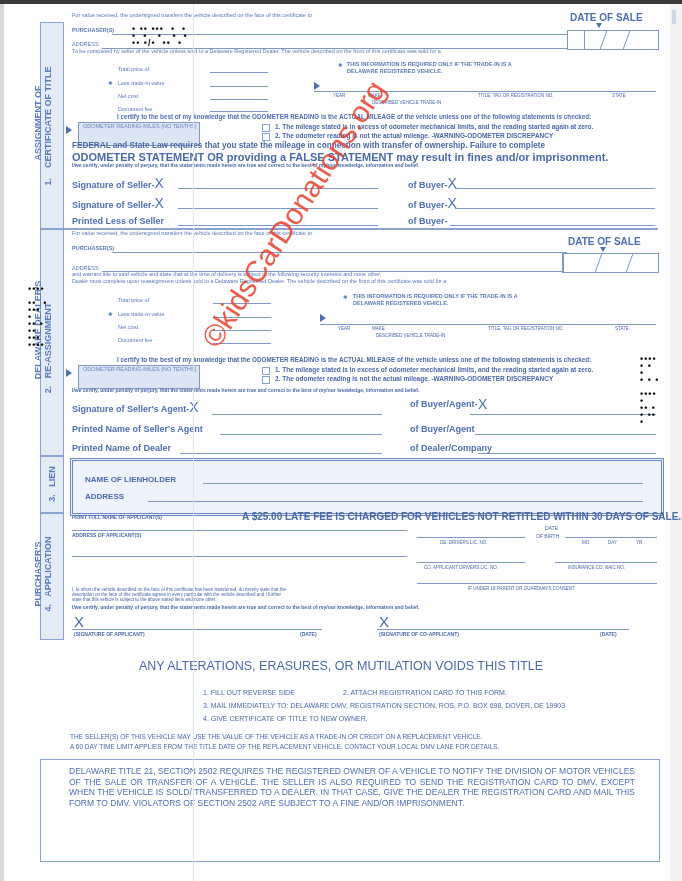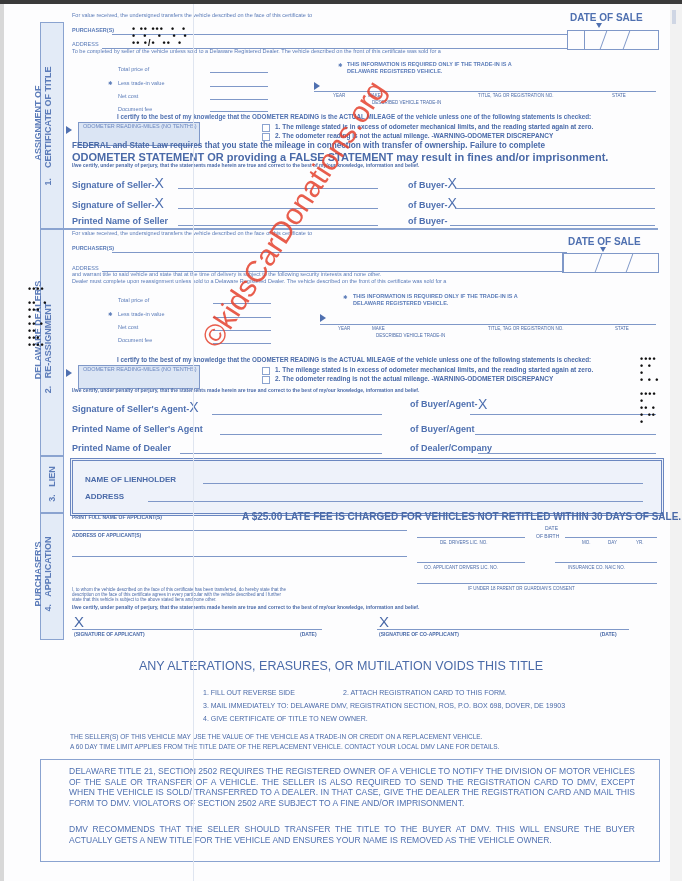--- a/index.html
+++ b/index.html
@@ -123,21 +123,21 @@
   <div class="t sig" style="left:72px;top:175px;"><span>Signature of Seller-</span><span class="x">X</span></div>
   <div class="line" style="left:178px;top:188px;width:200px;"></div>
   <div class="t sig" style="left:408px;top:175px;"><span>of Buyer-</span><span class="x">X</span></div>
   <div class="line" style="left:455px;top:188px;width:200px;"></div>
 
   <div class="t sig" style="left:72px;top:195px;"><span>Signature of Seller-</span><span class="x">X</span></div>
   <div class="line" style="left:178px;top:208px;width:200px;"></div>
   <div class="t sig" style="left:408px;top:195px;"><span>of Buyer-</span><span class="x">X</span></div>
   <div class="line" style="left:455px;top:208px;width:200px;"></div>
 
-  <div class="t sig" style="left:72px;top:216px;">Printed Name of Seller</div>
+  <div class="t sig" style="left:72px;top:216px;">Printed Less of Seller</div>
   <div class="line" style="left:178px;top:225px;width:200px;"></div>
   <div class="t sig" style="left:408px;top:216px;">of Buyer-</div>
   <div class="line" style="left:450px;top:225px;width:205px;"></div>
   <div class="sep" style="left:64px;top:228px;width:594px;"></div>
 
   <div class="t tiny" style="left:72px;top:230px;">For value received, the undersigned transfers the vehicle described on the face of this certificate to</div>
   <div class="t bold" style="left:568px;top:236px;font-size:10px;color:#4f70b0;">DATE OF SALE</div>
   <div class="t tiny bold" style="left:72px;top:245px;">PURCHASER(S)</div>
   <div class="line" style="left:112px;top:252px;width:455px;"></div>
   <div class="datebox" style="left:562px;top:253px;width:95px;">
@@ -248,19 +248,18 @@
 
   <div class="t" style="left:203px;top:689px;font-size:7px;">1. FILL OUT REVERSE SIDE</div>
   <div class="t" style="left:343px;top:689px;font-size:7px;">2. ATTACH REGISTRATION CARD TO THIS FORM.</div>
   <div class="t" style="left:203px;top:702px;font-size:7px;">3. MAIL IMMEDIATELY TO: DELAWARE DMV, REGISTRATION SECTION, ROS, P.O. BOX 698, DOVER, DE 19903</div>
   <div class="t" style="left:203px;top:715px;font-size:7px;">4. GIVE CERTIFICATE OF TITLE TO NEW OWNER.</div>
   <div class="t" style="left:70px;top:733px;font-size:6.5px;">THE SELLER(S) OF THIS VEHICLE MAY USE THE VALUE OF THE VEHICLE AS A TRADE-IN OR CREDIT ON A REPLACEMENT VEHICLE.</div>
   <div class="t" style="left:70px;top:743px;font-size:6.5px;">A 60 DAY TIME LIMIT APPLIES FROM THE TITLE DATE OF THE REPLACEMENT VEHICLE. CONTACT YOUR LOCAL DMV LANE FOR DETAILS.</div>
 
   <div class="warnbox">
     <div class="abs para" style="left:28px;top:6px;width:566px;">DELAWARE TITLE 21, SECTION 2502 REQUIRES THE REGISTERED OWNER OF A VEHICLE TO NOTIFY THE DIVISION OF MOTOR VEHICLES OF THE SALE OR TRANSFER OF A VEHICLE. THE SELLER IS ALSO REQUIRED TO SEND THE REGISTRATION CARD TO DMV, EXCEPT WHEN THE VEHICLE IS SOLD/ TRANSFERRED TO A DEALER. IN THAT CASE, GIVE THE DEALER THE REGISTRATION CARD AND MAIL THIS FORM TO DMV. VIOLATORS OF SECTION 2502 ARE SUBJECT TO A FINE AND/OR IMPRISONMENT.</div>
-    <div class="abs para" style="left:28px;top:64px;width:566px;">DMV RECOMMENDS THAT THE SELLER SHOULD TRANSFER THE TITLE TO THE BUYER AT DMV. THIS WILL ENSURE THE BUYER ACTUALLY GETS A NEW TITLE FOR THE VEHICLE AND ENSURES YOUR NAME IS REMOVED AS THE VEHICLE OWNER.</div>
   </div>
 
   <div class="vline" style="left:193px;top:4px;height:877px;border-left:1px solid #dfe5f0;"></div>
 
   <div class="watermark">©kidsCarDonations.org</div>
 </div>
 
 </body></html>

